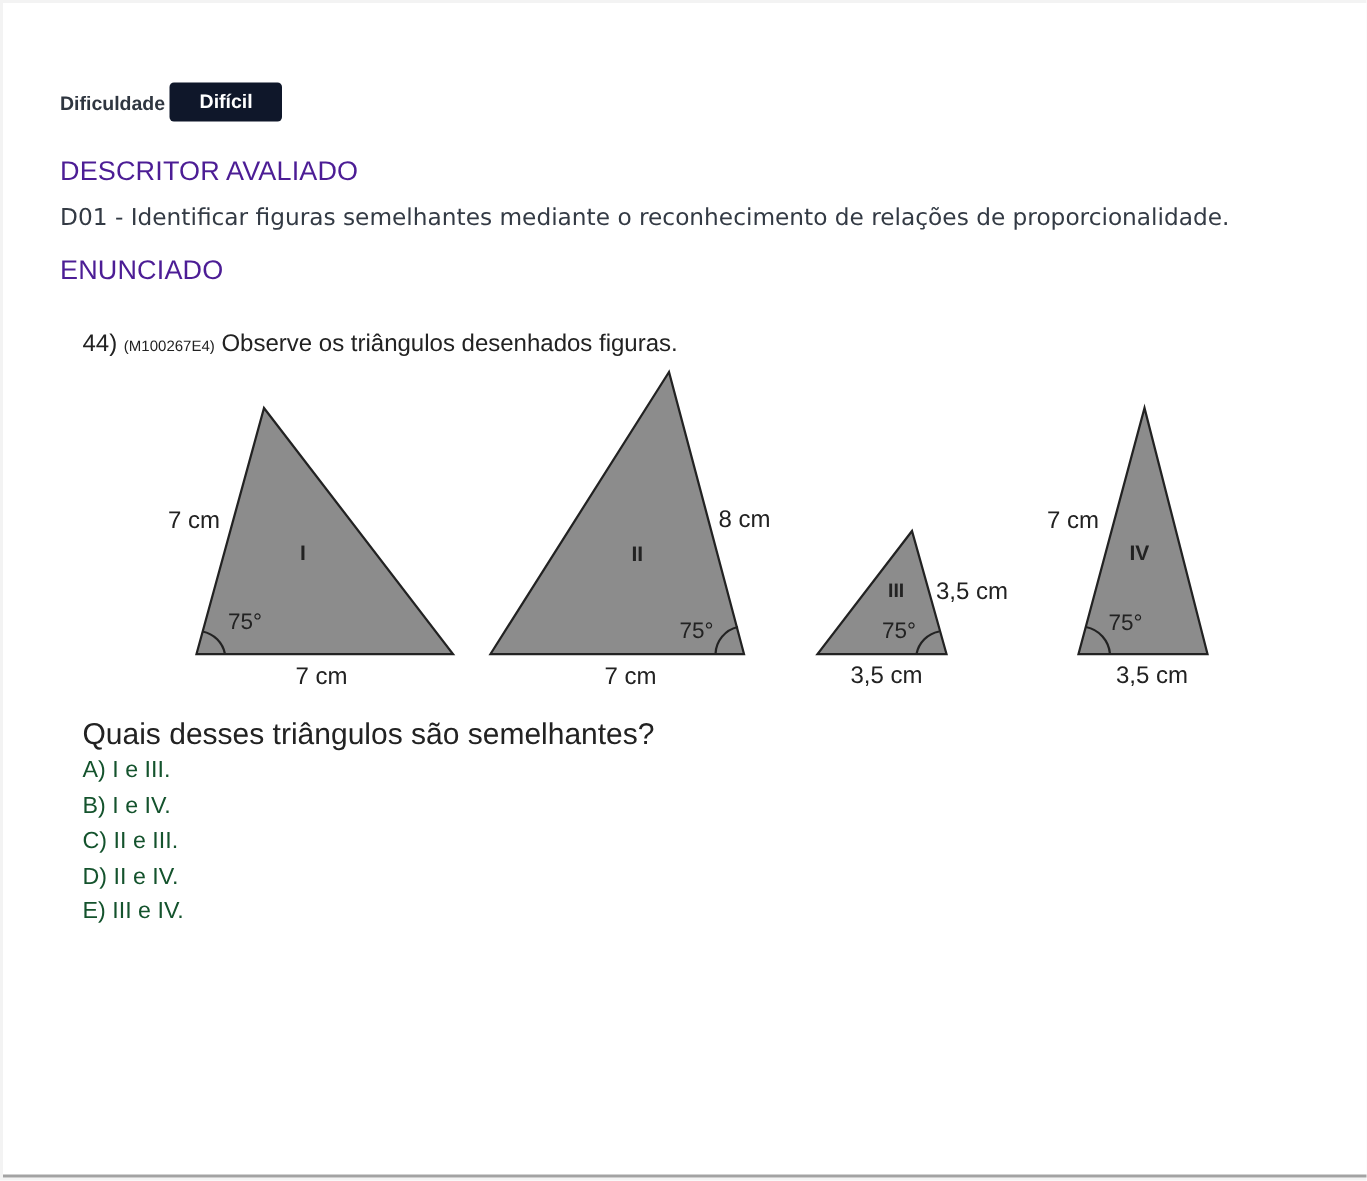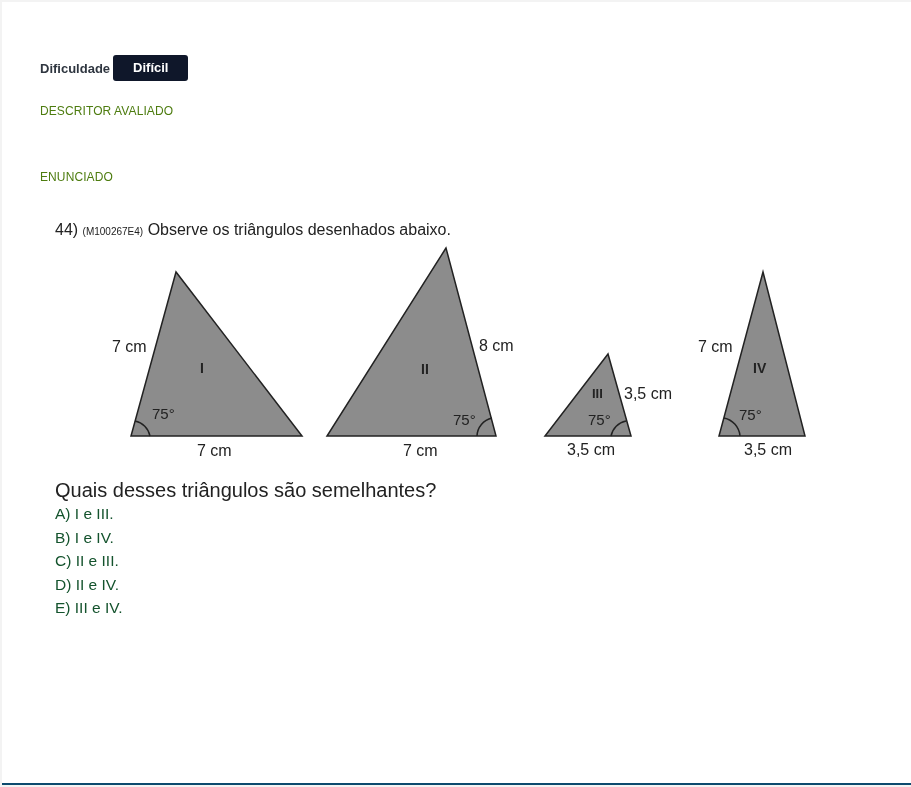--- a/index.html
+++ b/index.html
@@ -2,30 +2,30 @@
 <html><head>
   <meta charset="utf-8">
   <style>
     html, body { margin: 0; padding: 0; }
     body {
       width: 911px; height: 787px; background: #f3f3f3; overflow: hidden;
       font-family: "Liberation Sans", sans-serif;
     }
     .card {
       position: absolute; left: 2px; top: 2px; width: 909px; height: 781px;
-      background: #ffffff; border-bottom: 2px solid #0c4a6e;
+      background: #ffffff; border-bottom: 2px solid #a3a3a3;
     }
     .difficulty-row { position: absolute; left: 38px; top: 53px; display: flex; align-items: center; }
     .difficulty-label { font-size: 13px; font-weight: bold; color: #2f3640; }
     .difficulty-badge {
       margin-left: 3px; background: #0f172a; color: #fff; font-size: 13px; font-weight: bold;
       padding: 4px 20px; border-radius: 3px; line-height: 18px;
     }
     .section-label {
-      position: absolute; left: 38px; font-size: 12px; color: #4d7c0f; letter-spacing: 0.1px;
+      position: absolute; left: 38px; font-size: 18px; color: #4c1d95; letter-spacing: 0.1px;
     }
     .descriptor-text {
       position: absolute; left: 38px; top: 134px; font-size: 16.5px; color: #333a44;
       font-family: "DejaVu Sans", sans-serif; font-size: 15.5px;
     }
     .q-title { position: absolute; left: 55px; top: 221px; font-size: 16px; color: #222; white-space: nowrap; }
     .q-code { font-size: 10px; text-align: center; }
     .figure { position: absolute; left: 0; top: 0; }
     .q-prompt { position: absolute; left: 55px; top: 479px; font-size: 20px; color: #222; }
     .options { position: absolute; left: 55px; top: 502px; font-size: 15.5px; color: #14532d; line-height: 23.5px; }
@@ -35,27 +35,28 @@
 </head>
 <body>
 
 <div class="card">
   <div class="difficulty-row">
     <span class="difficulty-label">Dificuldade</span>
     <span class="difficulty-badge">Difícil</span>
   </div>
 
   <div class="section-label" style="top:102px">DESCRITOR AVALIADO</div>
+  <div class="descriptor-text">D01 - Identificar figuras semelhantes mediante o reconhecimento de relações de proporcionalidade.</div>
   <div class="section-label" style="top:168px">ENUNCIADO</div>
 </div>
 
 <div class="q-title">
   <span>44)</span>
   <span class="q-code">(M100267E4)</span>
-  <span>Observe os triângulos desenhados abaixo.</span>
+  <span>Observe os triângulos desenhados figuras.</span>
 </div>
 
 <svg class="figure" width="911" height="470">
 
   <g>
     <polygon points="176,272 131,436 302,436" fill="#8c8c8c" stroke="#222" stroke-width="1.5"></polygon>
     <path d="M150,436 A19,19 0 0 0 135,421" fill="none" stroke="#222" stroke-width="1.5"></path>
     <text x="200" y="373" font-size="14" font-weight="bold">I</text>
     <text x="112" y="352" font-size="16">7 cm</text>
     <text x="152" y="419" font-size="15">75°</text>

